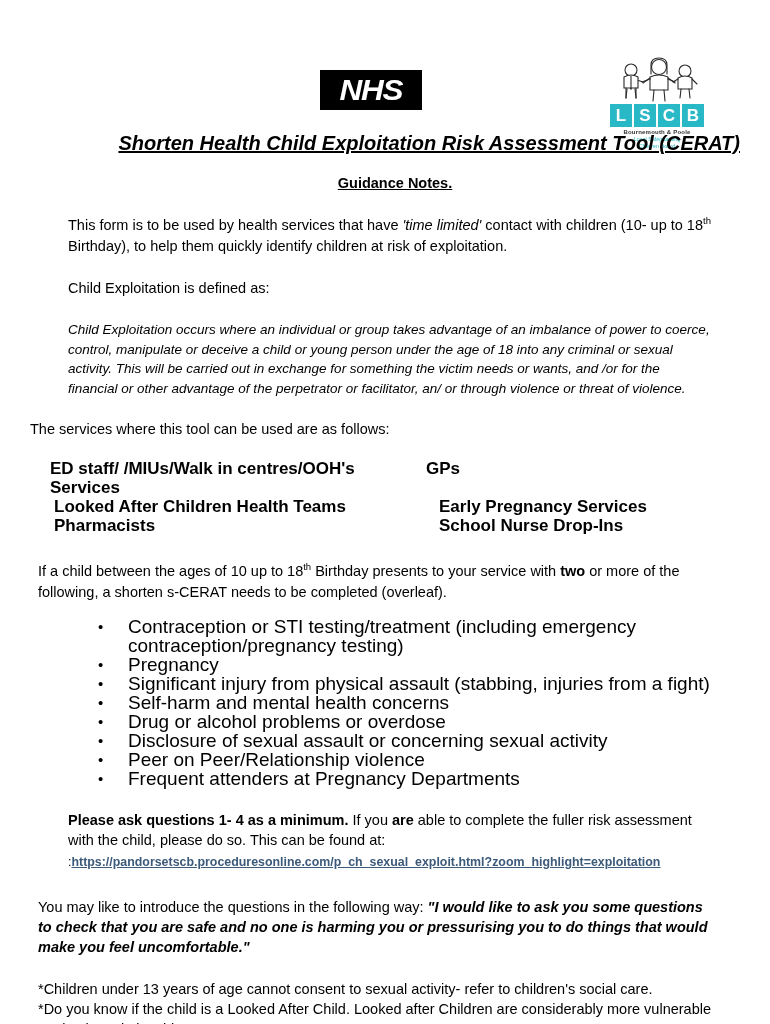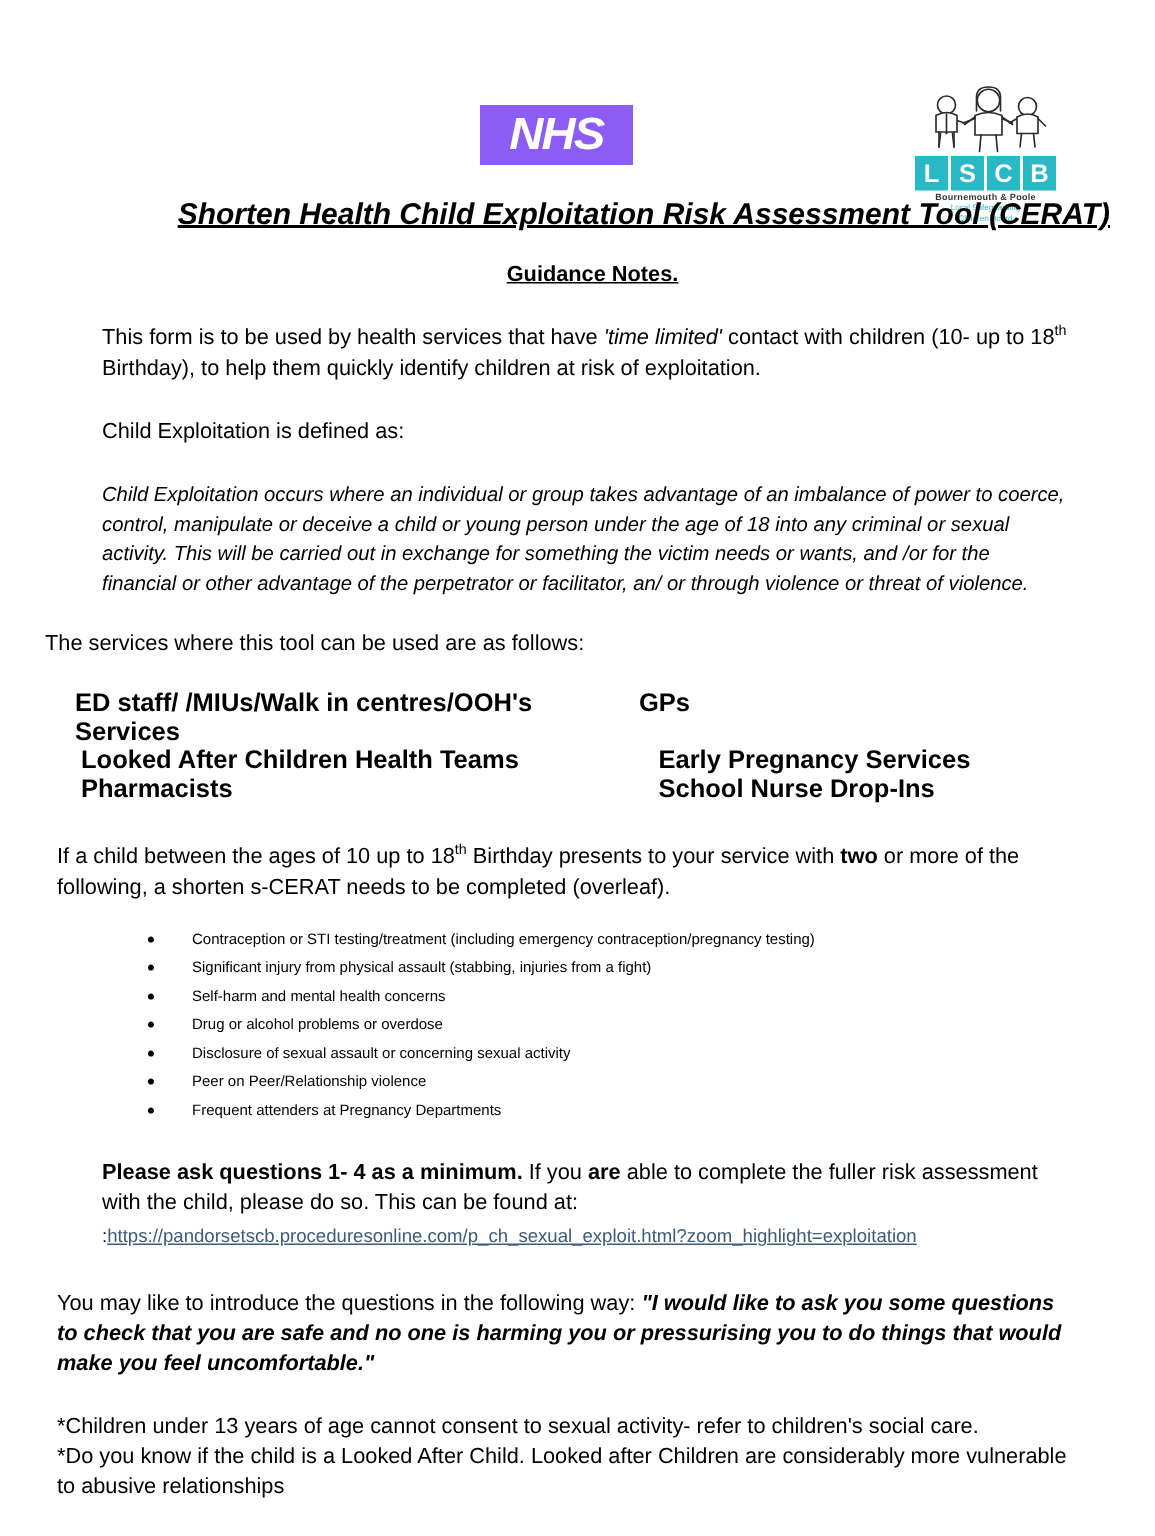--- a/index.html
+++ b/index.html
@@ -62,21 +62,21 @@
     margin-top: 5px;
     white-space: nowrap;
   }
 
   .nhs-logo {
     position: absolute;
     left: 320px;
     top: 70px;
     width: 102px;
     height: 40px;
-    background: #8b5cf6;
+    background: #000000;
     display: flex;
     align-items: center;
     justify-content: center;
   }
   .nhs-text {
     font-family: "Liberation Sans", sans-serif;
     font-weight: bold;
     font-style: italic;
     font-size: 30px;
     line-height: 30px;
@@ -208,21 +208,21 @@
   .p-if-child {
     font-size: 14.5px;
     line-height: 21px;
     margin-top: 26px;
     margin-left: 8px;
   }
 
   ul.criteria {
     margin: 14px 0 0 0;
     padding-left: 96px;
-    font-size: 10px;
+    font-size: 19px;
     line-height: 19px;
     list-style: none;
   }
   ul.criteria li {
     position: relative;
     margin-bottom: 0px;
     padding-left: 2px;
   }
   ul.criteria li::before {
     content: "\2022";
@@ -241,20 +241,21 @@
   }
   .link-line {
     margin-left: 38px;
     font-size: 12.4px;
     line-height: 18px;
     margin-top: 3px;
   }
   .link-line a {
     color: #3c5a7a;
     text-decoration: underline;
+    font-weight: bold;
   }
 
   .p-introduce {
     font-size: 14.5px;
     line-height: 20px;
     margin-top: 26px;
     margin-left: 8px;
     margin-right: 30px;
   }
   .p-introduce .quoted {
@@ -359,20 +360,21 @@
       <div class="svc-row">
         <div class="svc-left ind">Pharmacists</div>
         <div class="svc-right ind">School Nurse Drop-Ins</div>
       </div>
     </div>
 
     <p class="p-if-child"><span>If a child between the ages of 10 up to 18</span><sup>th</sup><span> Birthday presents to your service with </span><span class="bold">two</span><span> or more of the following, a shorten s-CERAT needs to be completed (overleaf).</span></p>
 
     <ul class="criteria">
       <li>Contraception or STI testing/treatment (including emergency contraception/pregnancy testing)</li>
+      <li>Pregnancy</li>
       <li>Significant injury from physical assault (stabbing, injuries from a fight)</li>
       <li>Self-harm and mental health concerns</li>
       <li>Drug or alcohol problems or overdose</li>
       <li>Disclosure of sexual assault or concerning sexual activity</li>
       <li>Peer on Peer/Relationship violence</li>
       <li>Frequent attenders at Pregnancy Departments</li>
     </ul>
 
     <p class="p-please"><span class="bold">Please ask questions 1- 4 as a minimum.</span><span> If you </span><span class="bold">are</span><span> able to complete the fuller risk assessment with the child, please do so. This can be found at:</span></p>
 

